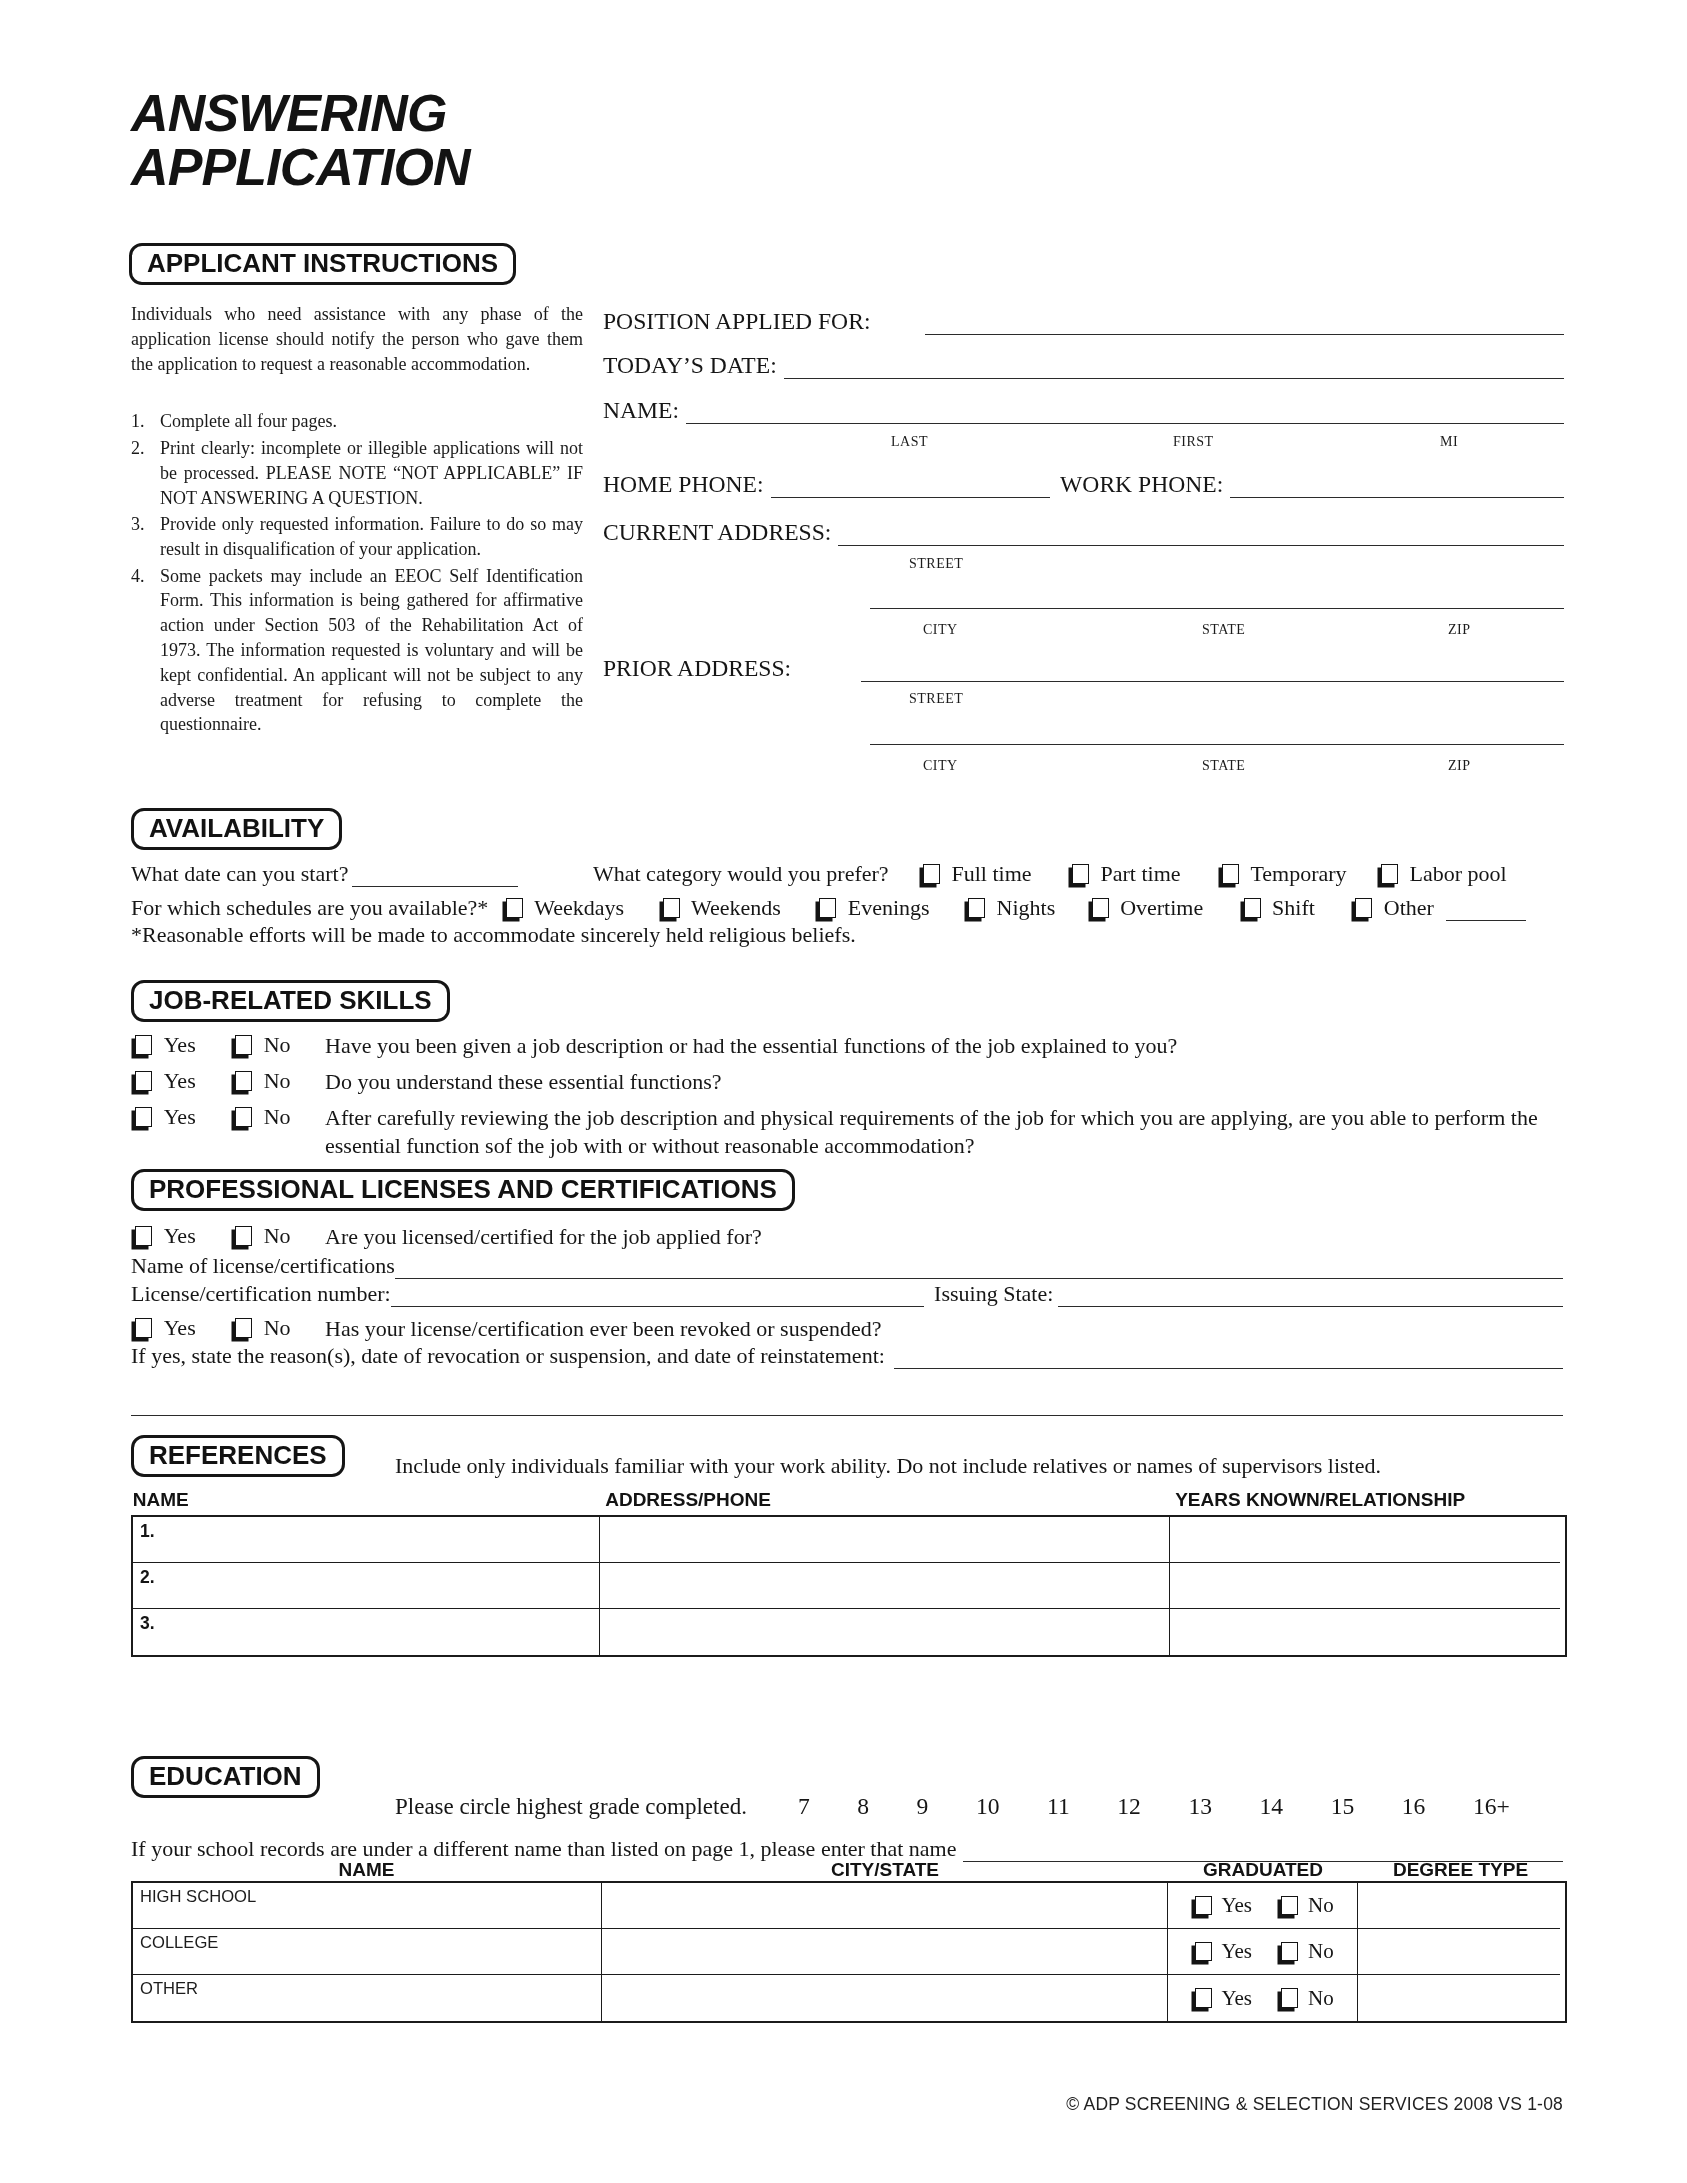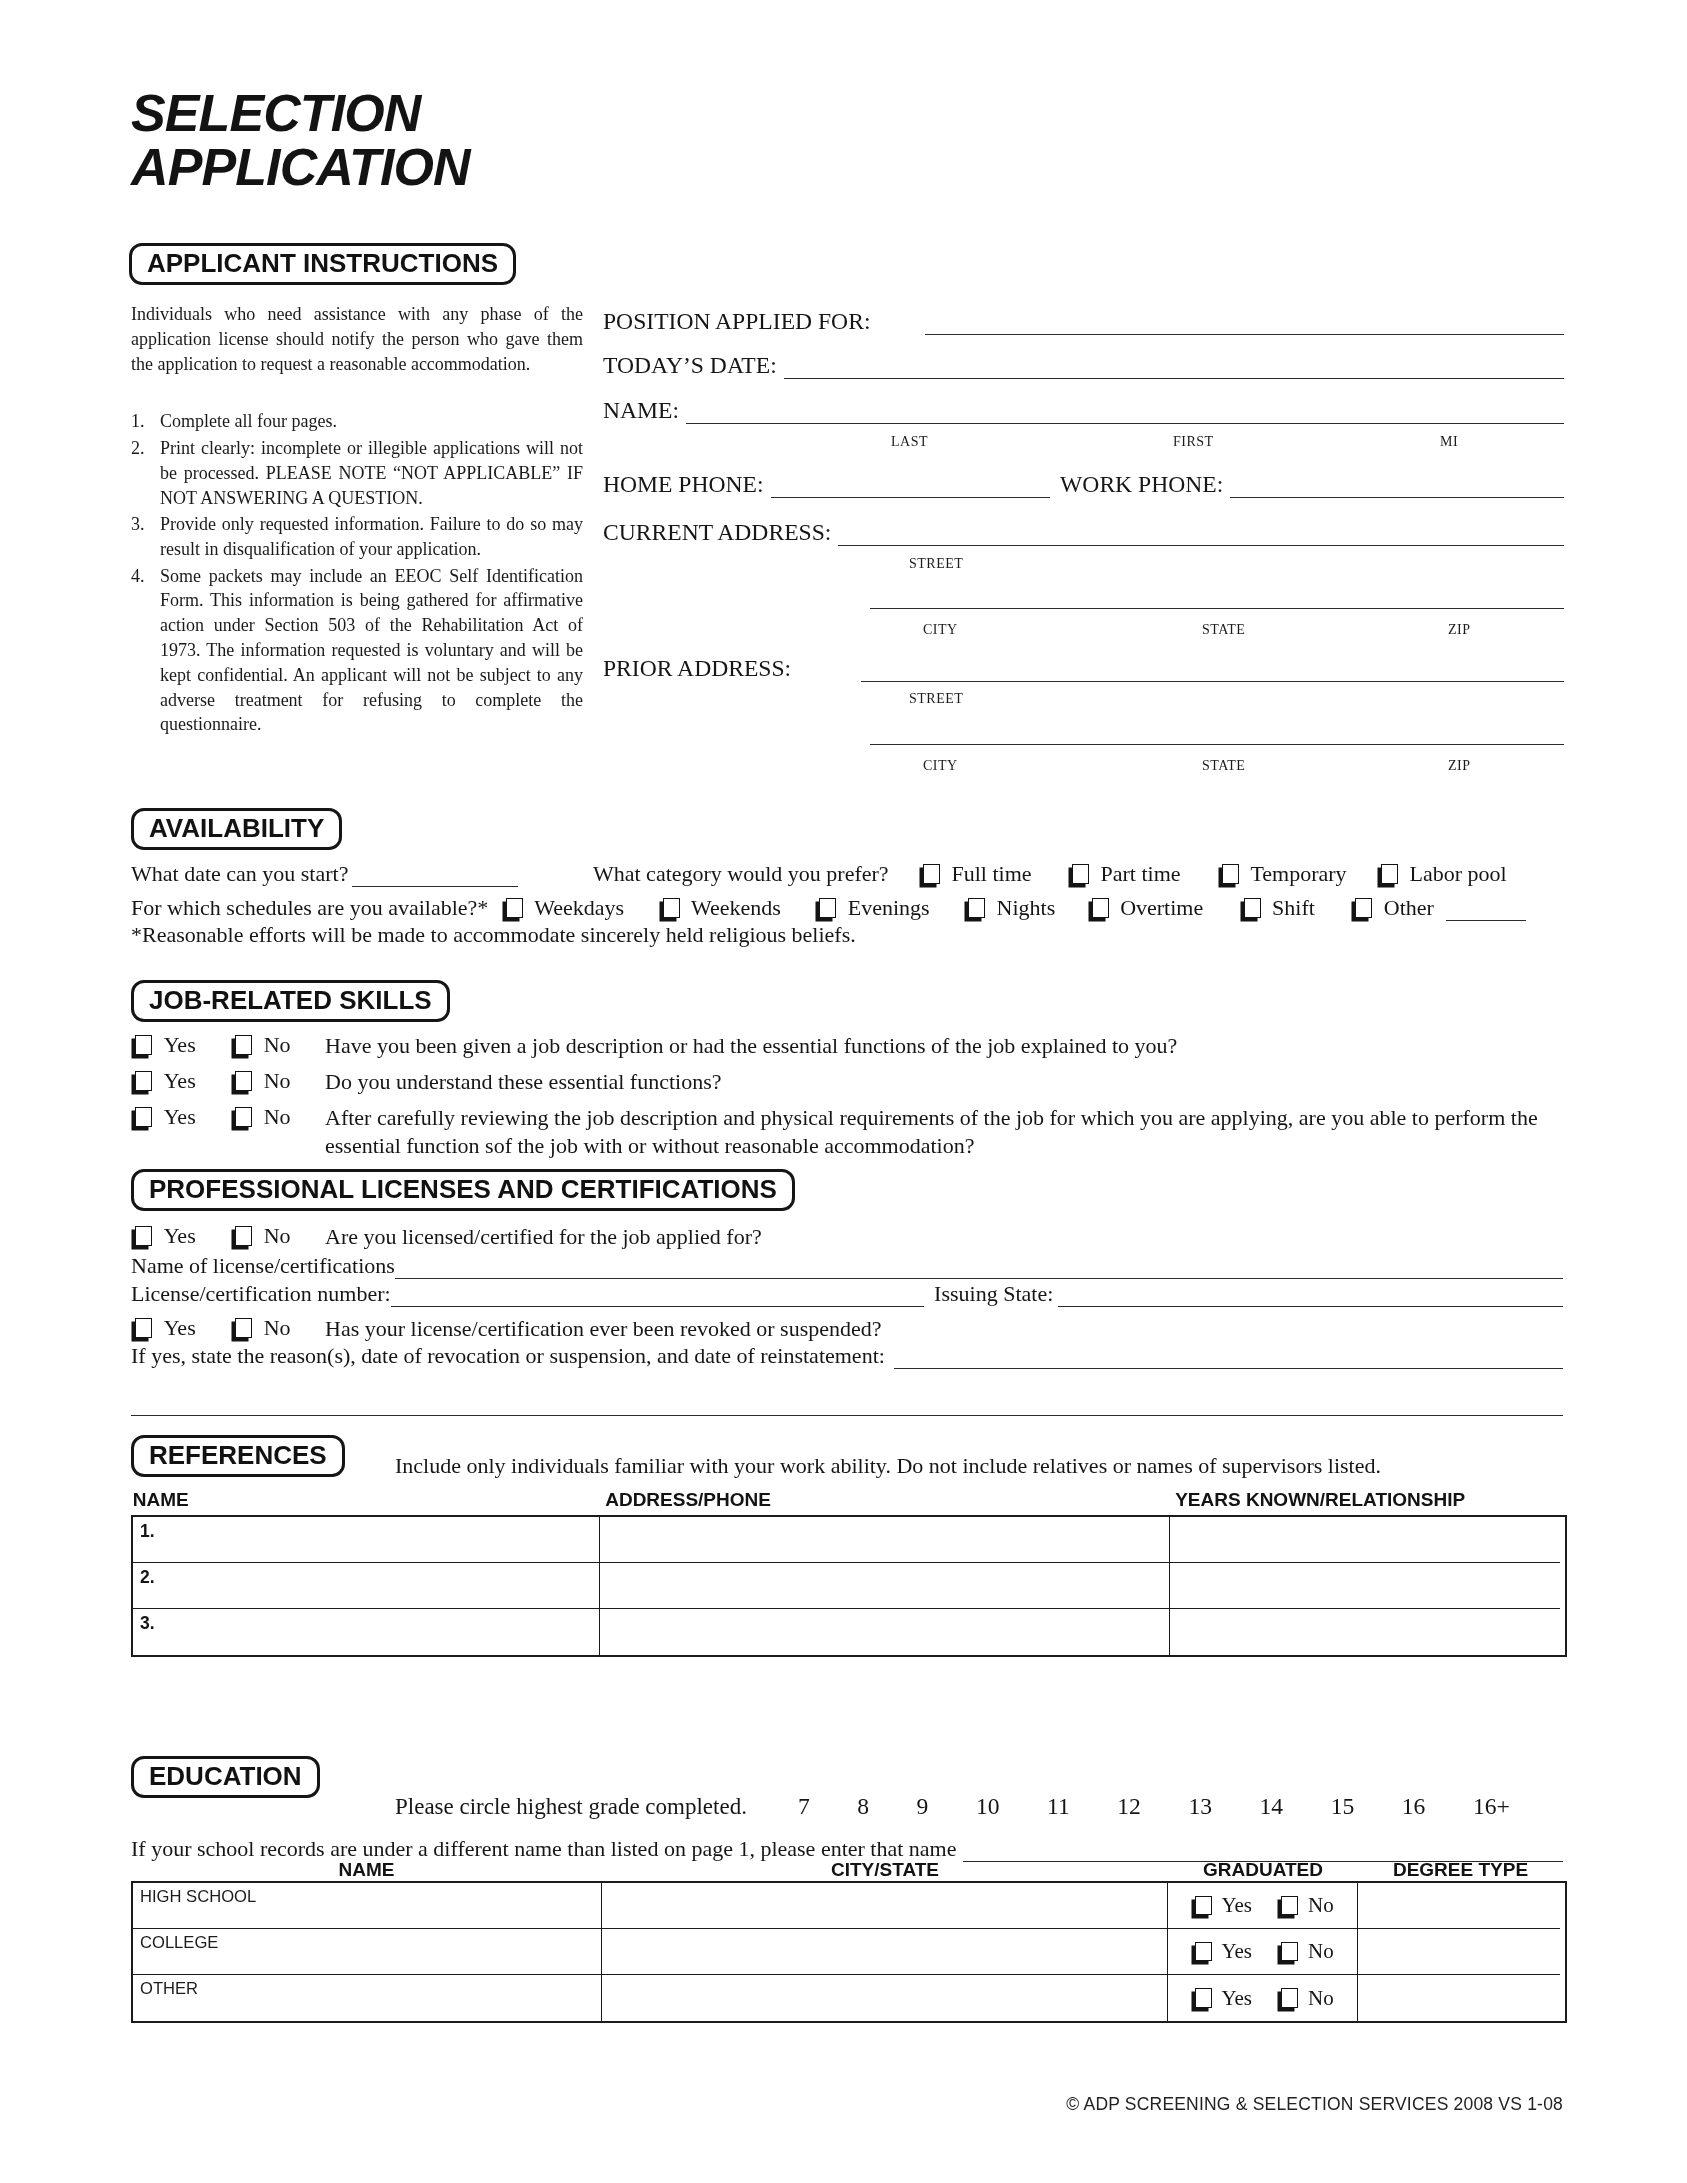--- a/index.html
+++ b/index.html
@@ -65,21 +65,21 @@
 
   .footer{position:absolute;right:124px;top:2094px;font-family:"Liberation Sans","DejaVu Sans",sans-serif;
           font-size:17.5px;color:#222;letter-spacing:0.2px;}
 </style>
 </head>
 <body>
 
 <div class="page">
 
   <div class="abs title">
-    <div>SELECTION</div>
+    <div>ANSWERING</div>
     <div>APPLICATION</div>
   </div>
 
   <div class="abs" style="left:129px;top:243px;">
     <span class="secbox">APPLICANT INSTRUCTIONS</span>
   </div>
 
   <div class="abs instr">
     <p>Individuals who need assistance with any phase of the application license should notify the person who gave them the application to request a reasonable accommodation.</p>
     <div class="li">

